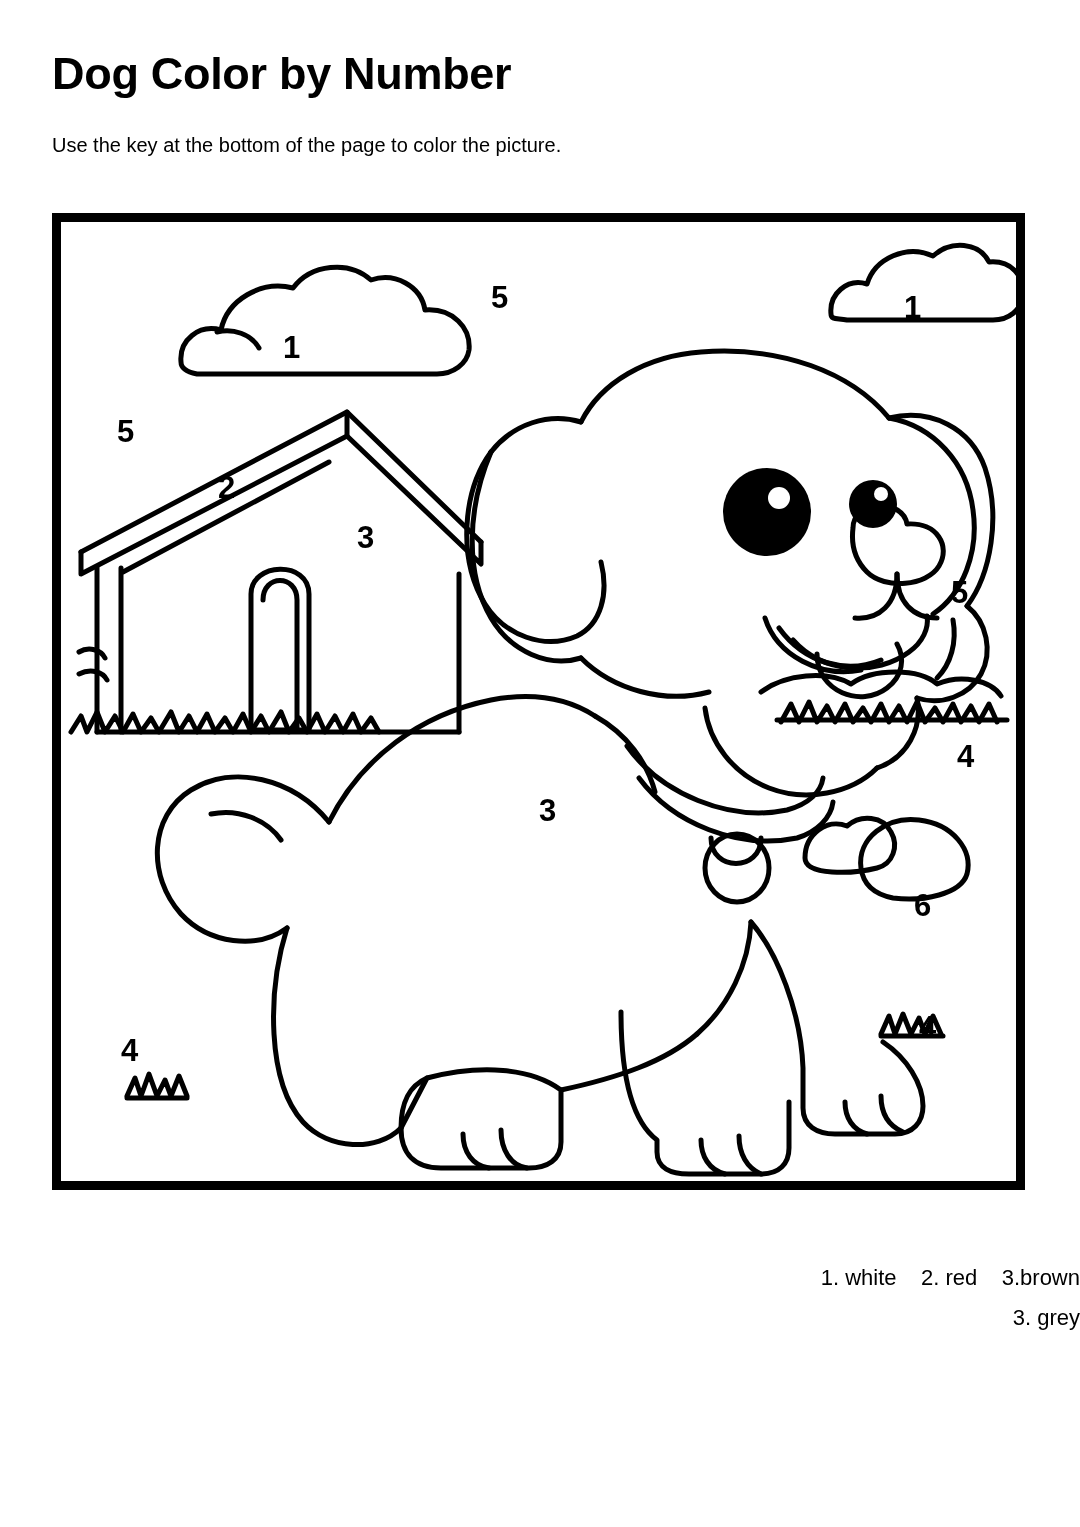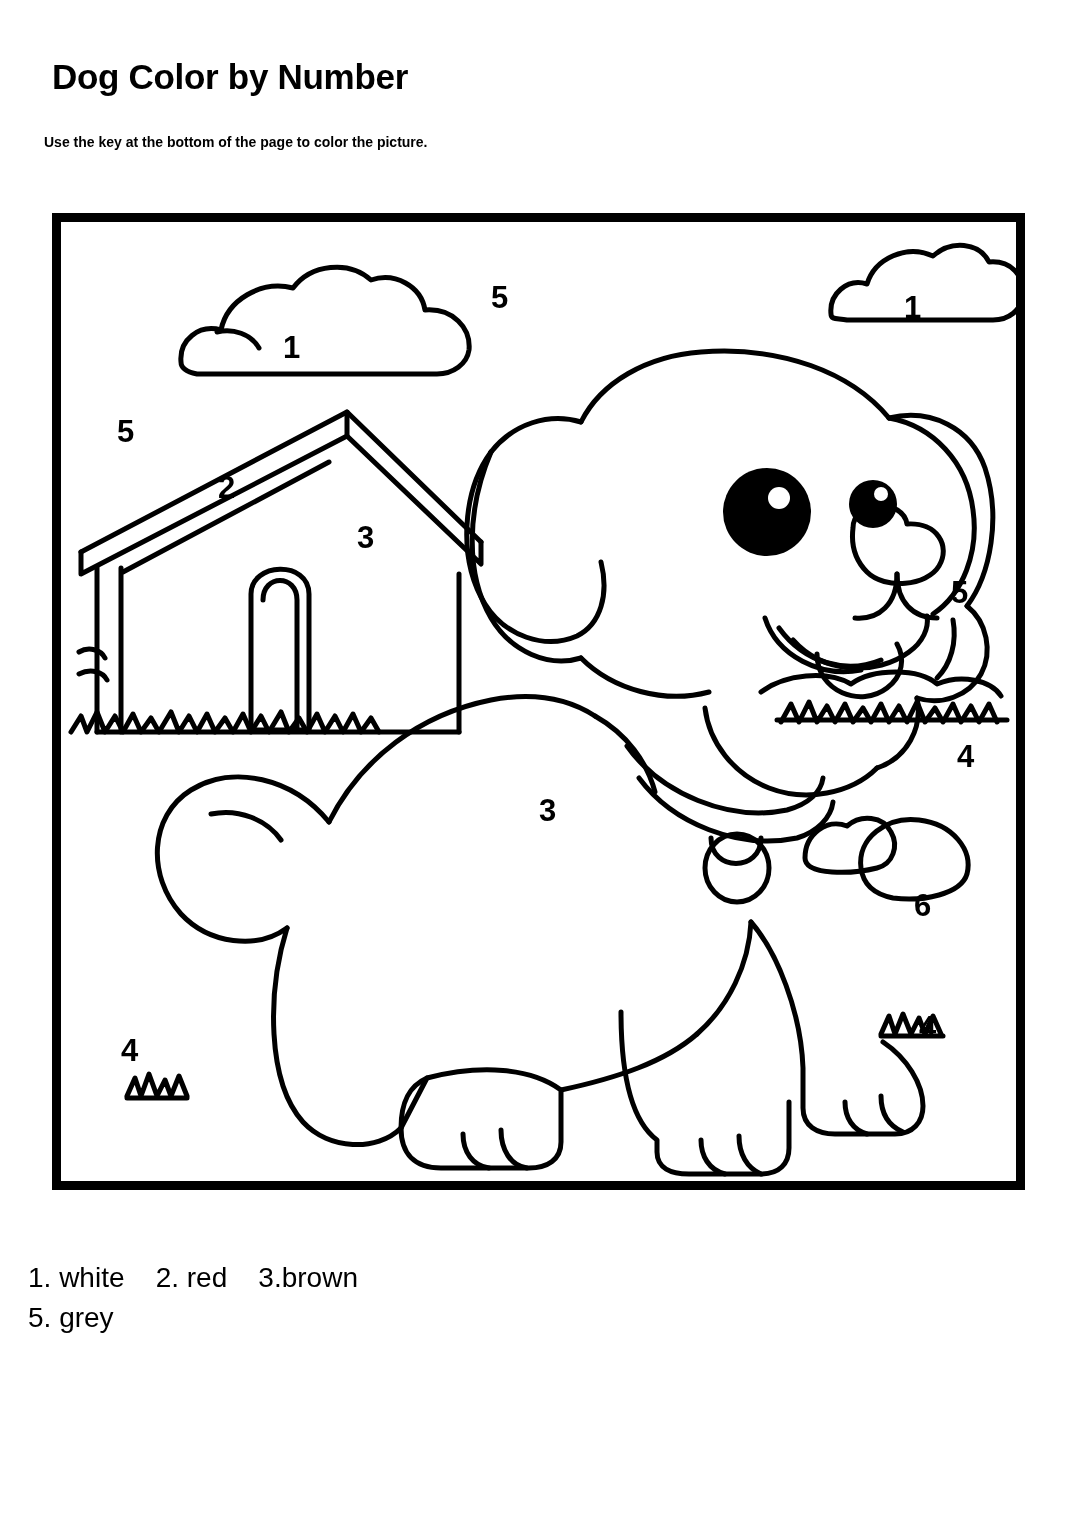--- a/index.html
+++ b/index.html
@@ -17,32 +17,32 @@
   }
   .page {
     position: absolute;
     inset: 0;
     width: 1080px;
     height: 1527px;
   }
   .title {
     position: absolute;
     left: 52px;
-    top: 57px;
-    font-size: 35px;
+    top: 48px;
+    font-size: 45px;
     font-weight: bold;
     letter-spacing: -0.3px;
     text-align: center;
   }
   .subtitle {
     position: absolute;
-    left: 44px;
+    left: 52px;
     top: 134px;
-    font-size: 14px;
-    font-weight: bold;
+    font-size: 20px;
+    font-weight: normal;
   }
   .frame {
     position: absolute;
     left: 52px;
     top: 213px;
     width: 973px;
     height: 977px;
     border: 9px solid #000000;
     box-sizing: border-box;
     background: #ffffff;
@@ -63,24 +63,23 @@
     font-weight: bold;
     line-height: 1;
     color: #000;
     user-select: none;
   }
   .key {
     position: absolute;
     left: 0;
     right: 0;
     top: 1258px;
-    text-align: left;
-    font-size: 28px;
+    text-align: right;
+    font-size: 22px;
     line-height: 40px;
-    padding-left: 28px;
   }
   .key-row span { white-space: pre; }
 </style>
 </head>
 <body>
 
 <div class="page">
 
   <div class="title">Dog Color by Number</div>
   <div class="subtitle">Use the key at the bottom of the page to color the picture.</div>
@@ -194,17 +193,17 @@
       <span class="num" style="left:60px; top:813px;">4</span>
 
     </div>
   </div>
 
   <div class="key">
     <div class="key-row">
       <span>1. white</span><span>&nbsp;&nbsp;&nbsp;&nbsp;</span><span>2. red</span><span>&nbsp;&nbsp;&nbsp;&nbsp;</span><span>3.brown</span>
     </div>
     <div class="key-row">
-      <span>5. grey</span>
+      <span>3. grey</span>
     </div>
   </div>
 
 </div>
 
 </body></html>

